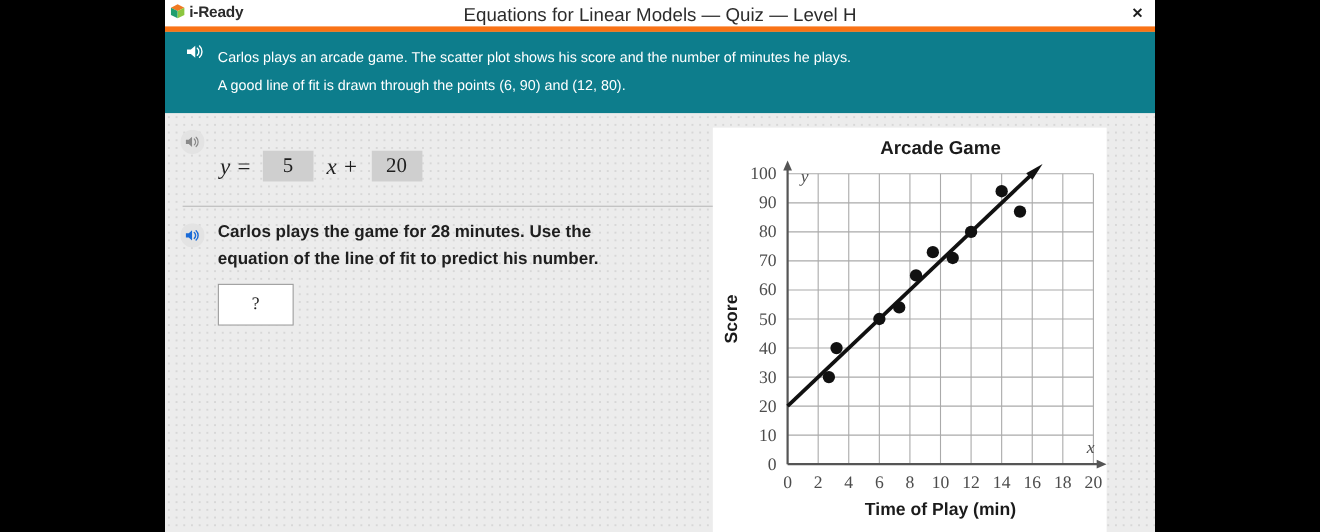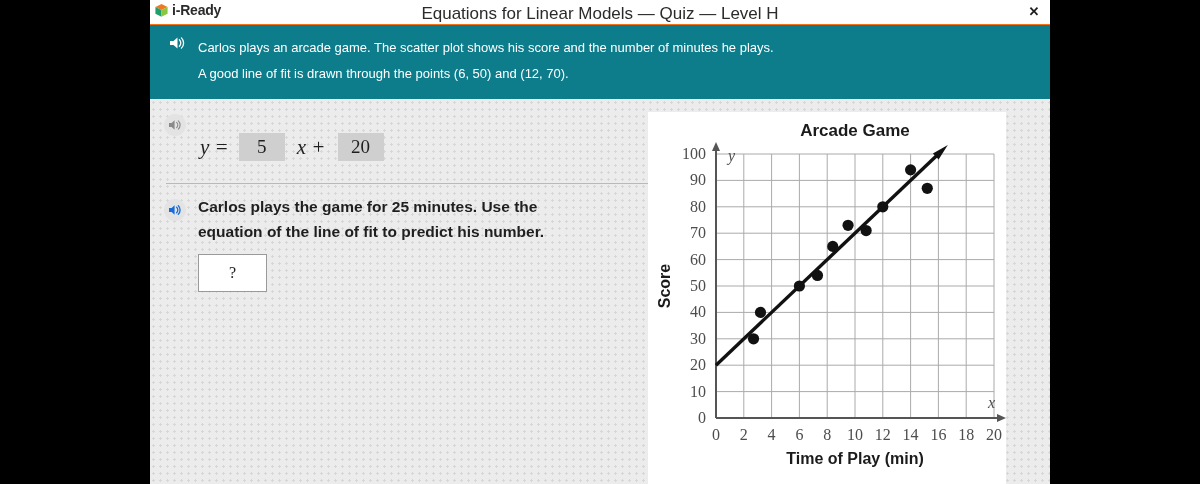--- a/index.html
+++ b/index.html
@@ -8,21 +8,21 @@
     font-family:"Liberation Sans",sans-serif;
   }
   #app{
     position:absolute;left:150px;top:0;width:900px;height:484px;
     background:#eeeeee;overflow:hidden;
   }
 
   
   .titlebar{
     position:relative;height:24px;background:#ffffff;
-    border-bottom:1px solid #f97316;
+    border-bottom:5px solid #f97316;
   }
   .brand{
     position:absolute;left:4px;top:2px;display:flex;align-items:center;gap:3px;
   }
   .cube{width:15px;height:15px;display:block;}
   .brandtext{
     font-size:14px;font-weight:700;color:#2b2b2b;letter-spacing:-.2px;
     font-family:"Liberation Sans",sans-serif;
   }
   .wintitle{
@@ -110,21 +110,21 @@
 
   <div class="banner">
     <span class="spk">
       <svg class="spk-glyph" width="18" height="18" viewBox="0 0 18 18">
         <polygon points="2,7 5.5,7 9.5,3.5 9.5,14.5 5.5,11 2,11" fill="#ffffff"></polygon>
         <path d="M11.4 5.8a4.4 4.4 0 0 1 0 6.4" stroke="#ffffff" stroke-width="1.3" fill="none" stroke-linecap="round"></path>
         <path d="M13.4 3.9a7 7 0 0 1 0 10.2" stroke="#ffffff" stroke-width="1.3" fill="none" stroke-linecap="round"></path>
       </svg>
     </span>
     <p>Carlos plays an arcade game. The scatter plot shows his score and the number of minutes he plays.</p>
-    <p>A good line of fit is drawn through the points (6, 50) and (12, 70).</p>
+    <p>A good line of fit is drawn through the points (6, 90) and (12, 80).</p>
   </div>
 
   <div class="content">
 
     <div class="leftcol">
 
       <div class="qrow">
         <span class="spk">
           <svg class="spk-glyph" width="22" height="22" viewBox="0 0 22 22">
             <circle cx="11" cy="11" r="11" fill="#e3e3e3"></circle>
@@ -146,21 +146,21 @@
 
       <div class="qrow" style="padding-top:10px;">
         <span class="spk">
           <svg class="spk-glyph" width="22" height="22" viewBox="0 0 22 22">
             <circle cx="11" cy="11" r="11" fill="#e3e3e3"></circle>
             <polygon points="5,9 7.6,9 10.6,6.3 10.6,15.7 7.6,13 5,13" fill="#1a6bd8"></polygon>
             <path d="M12.6 8.3a3.6 3.6 0 0 1 0 5.4" stroke="#1a6bd8" stroke-width="1.3" fill="none" stroke-linecap="round"></path>
             <path d="M14.3 6.8a5.8 5.8 0 0 1 0 8.4" stroke="#1a6bd8" stroke-width="1.3" fill="none" stroke-linecap="round"></path>
           </svg>
         </span>
-        <p class="qtext">Carlos plays the game for 25 minutes. Use the</p>
+        <p class="qtext">Carlos plays the game for 28 minutes. Use the</p>
         <p class="qtext">equation of the line of fit to predict his number.</p>
       </div>
 
       <div class="answerbox">?</div>
     </div>
 
     <div class="chartpanel">
       <svg id="chart" width="358" height="362" viewBox="0 0 358 362">
           <text x="207" y="24" text-anchor="middle" font-family="&quot;Liberation Sans&quot;,sans-serif" font-size="17" font-weight="700" fill="#1b1b1b">Arcade Game</text>
           <line x1="95.8" y1="42" x2="95.8" y2="306" stroke="#aaaaaa" stroke-width="1"></line>

